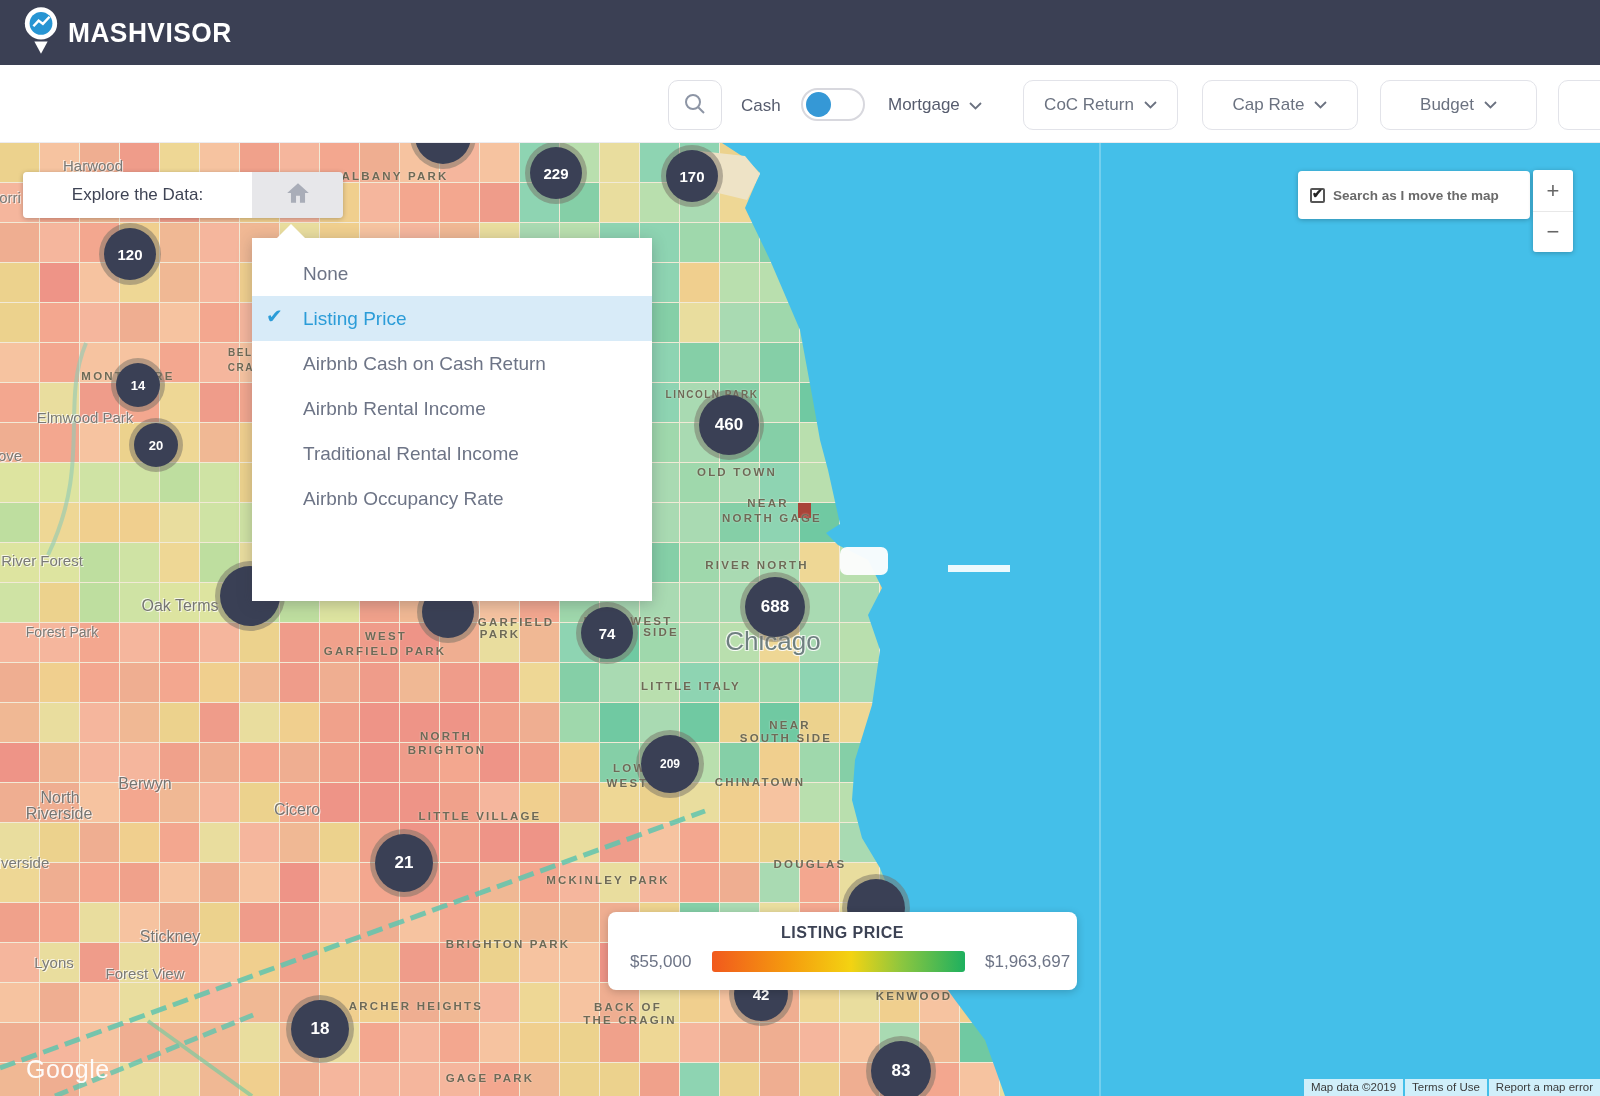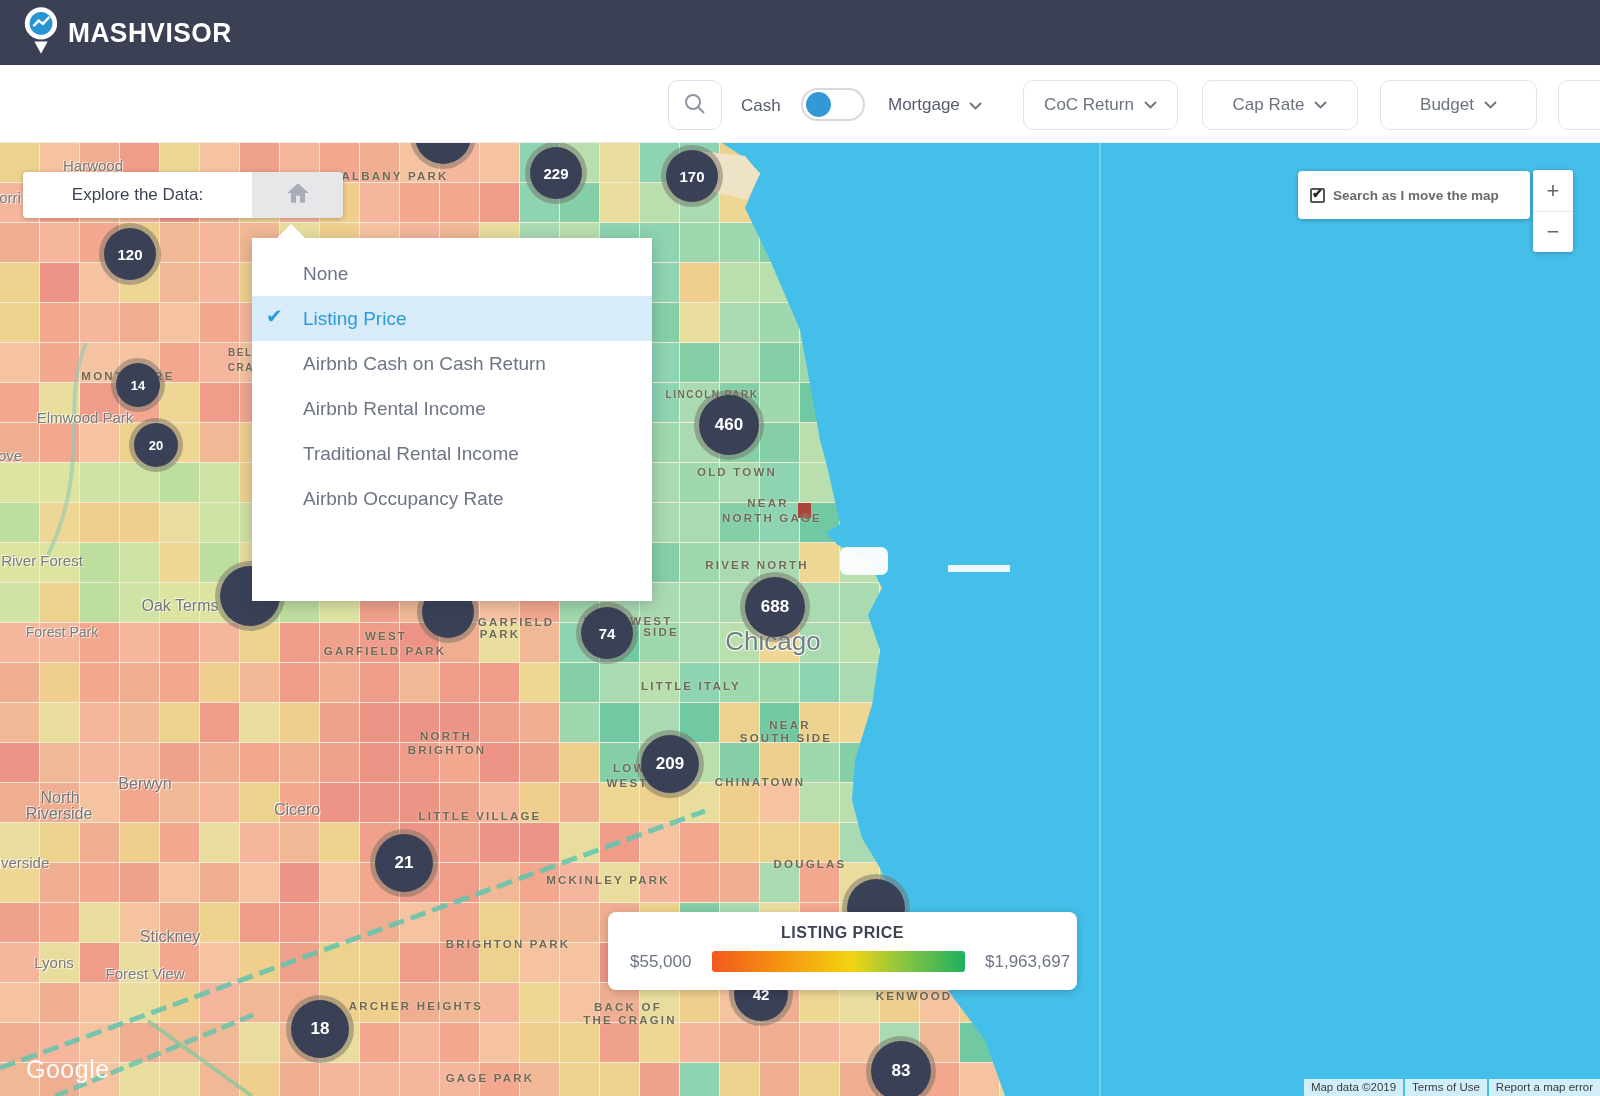--- a/index.html
+++ b/index.html
@@ -1168,21 +1168,21 @@
         <div class="marker" style="left: 556px; top: 30px; width: 52px; height: 52px; font-size: 15px;">229</div>
         <div class="marker" style="left: 692px; top: 33px; width: 52px; height: 52px; font-size: 15px;">170</div>
         <div class="marker" style="left: 130px; top: 111px; width: 52px; height: 52px; font-size: 15px;">120</div>
         <div class="marker" style="left: 138px; top: 242px; width: 44px; height: 44px; font-size: 13px;">14</div>
         <div class="marker" style="left: 156px; top: 302px; width: 44px; height: 44px; font-size: 13px;">20</div>
         <div class="marker" style="left: 729px; top: 282px; width: 60px; height: 60px; font-size: 17px;">460</div>
         <div class="marker" style="left: 250px; top: 453px; width: 60px; height: 60px; font-size: 17px;"></div>
         <div class="marker" style="left: 448px; top: 469px; width: 52px; height: 52px; font-size: 15px;"></div>
         <div class="marker" style="left: 775px; top: 464px; width: 60px; height: 60px; font-size: 17px;">688</div>
         <div class="marker" style="left: 607px; top: 490px; width: 52px; height: 52px; font-size: 15px;">74</div>
-        <div class="marker" style="left: 670px; top: 621px; width: 58px; height: 58px; font-size: 17px;">209</div>
+        <div class="marker" style="left: 670px; top: 621px; width: 58px; height: 58px; font-size: 12px;">209</div>
         <div class="marker" style="left: 404px; top: 720px; width: 58px; height: 58px; font-size: 17px;">21</div>
         <div class="marker" style="left: 876px; top: 765px; width: 58px; height: 58px; font-size: 17px;"></div>
         <div class="marker" style="left: 320px; top: 886px; width: 58px; height: 58px; font-size: 17px;">18</div>
         <div class="marker" style="left: 761px; top: 851px; width: 54px; height: 54px; font-size: 15px;">42</div>
         <div class="marker" style="left: 901px; top: 928px; width: 60px; height: 60px; font-size: 17px;">83</div>
       </div>
 
     <div class="explore">
       <div class="explore-label">Explore the Data:</div>
       <div class="home-btn">

